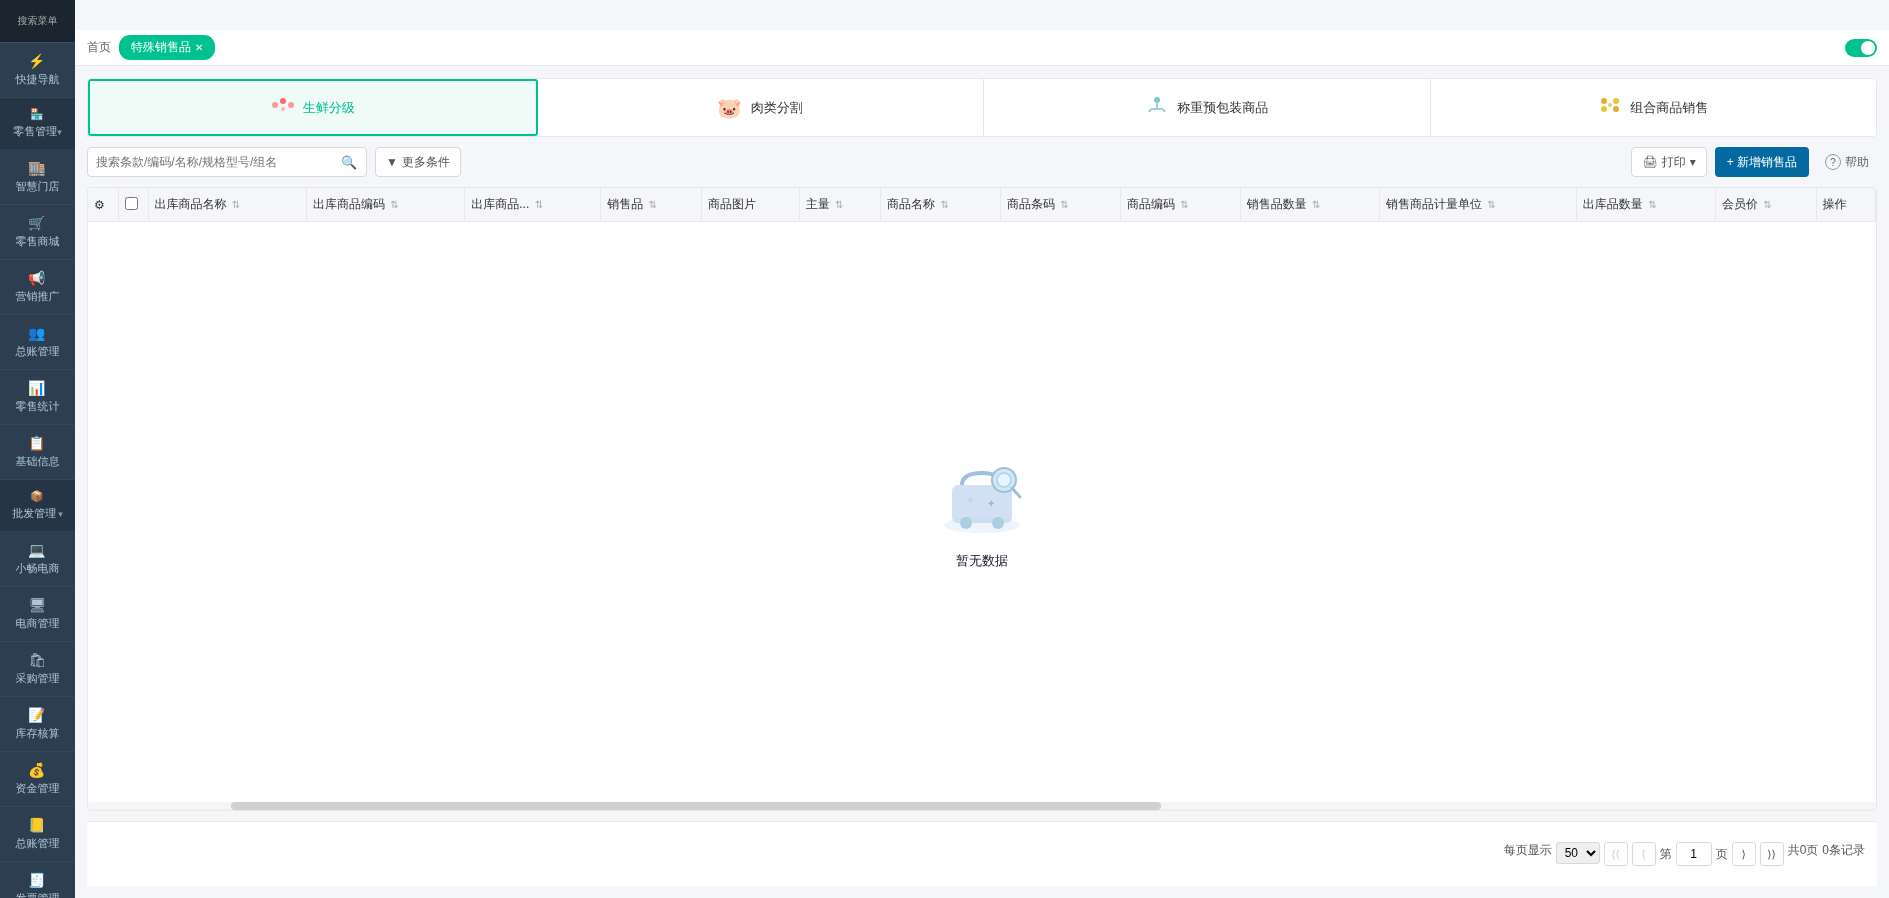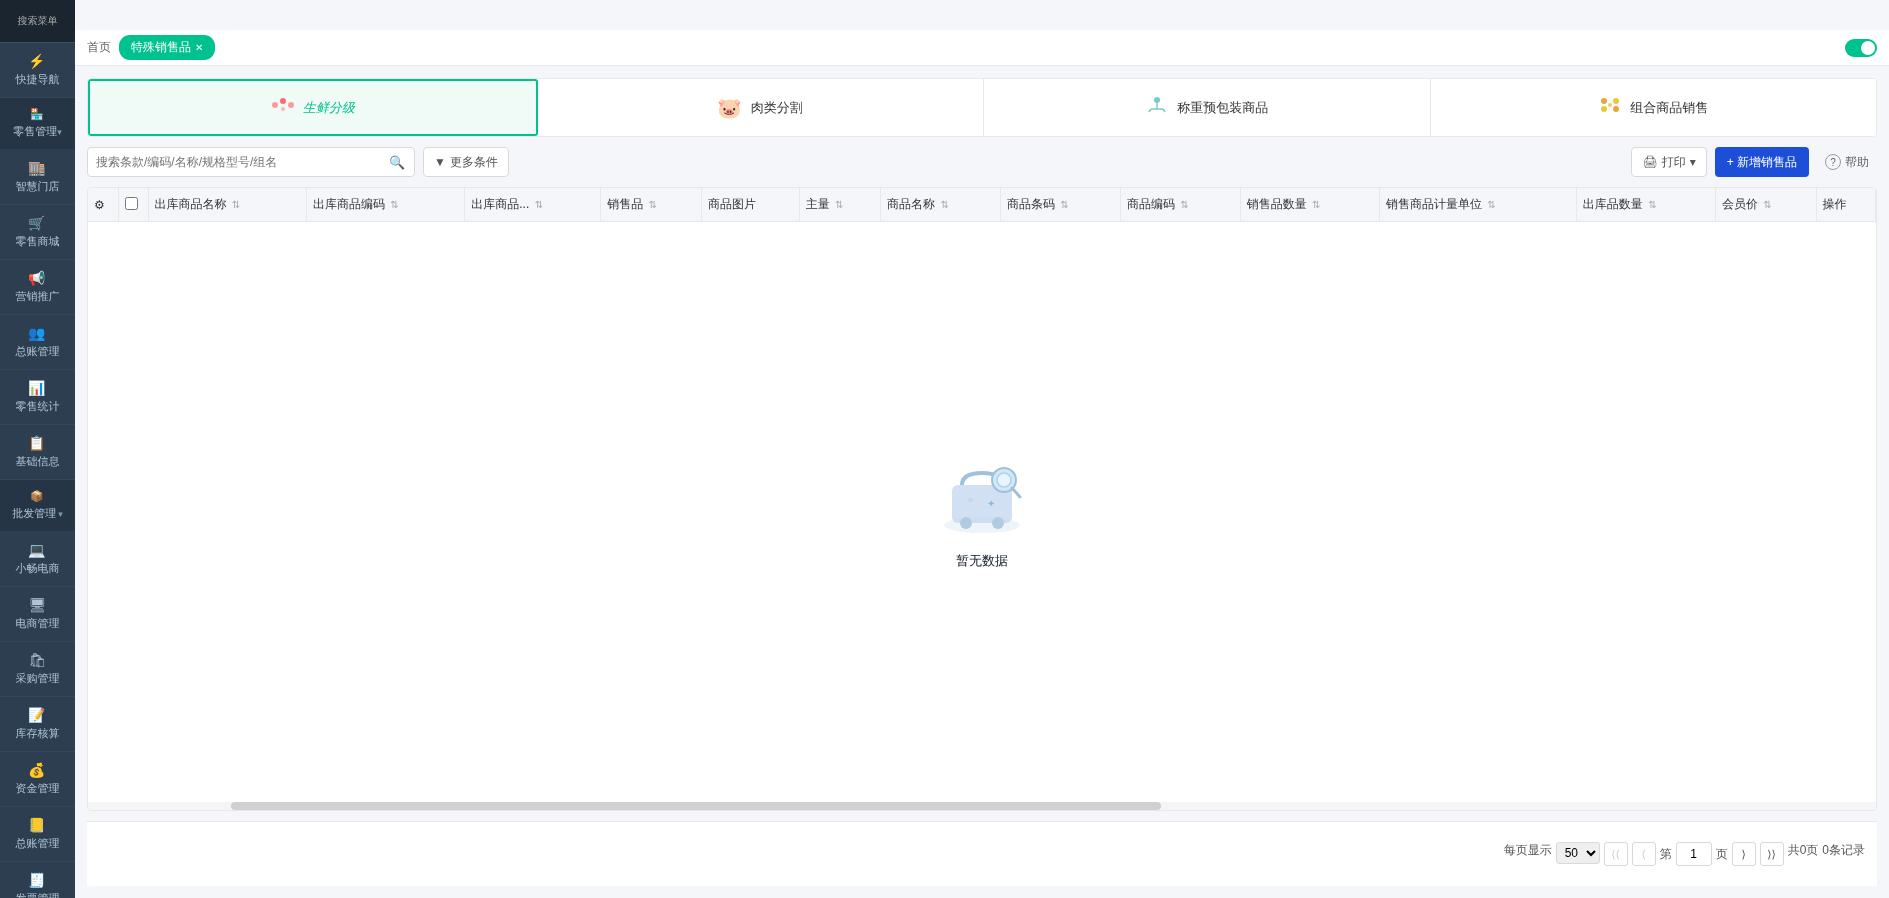--- a/index.html
+++ b/index.html
@@ -125,21 +125,20 @@
       cursor: pointer;
       border-right: 1px solid #e8e8e8;
       transition: background 0.2s;
       background: #fff;
     }
     .func-tab:last-child { border-right: none; }
     .func-tab.active {
       background: #f0faf7;
       border: 2px solid #00c28e;
       border-radius: 3px;
-      font-style: italic;
     }
     .func-tab-icon { font-size: 20px; }
     .func-tab-label { font-size: 13px; color: #333; font-weight: 500; }
     .func-tab.active .func-tab-label { color: #00c28e; }
 
     
     .toolbar {
       display: flex;
       align-items: center;
       gap: 8px;
@@ -147,21 +146,21 @@
     }
     .search-box {
       display: flex;
       align-items: center;
       border: 1px solid #d9d9d9;
       border-radius: 4px;
       padding: 0 8px;
       height: 30px;
       background: #fff;
       gap: 4px;
-      width: 328px;
+      width: 280px;
     }
     .search-box input {
       border: none;
       outline: none;
       font-size: 12px;
       width: 100%;
       color: #999;
     }
     .search-icon { color: #999; font-size: 13px; cursor: pointer; }
     .filter-btn {
@@ -190,21 +189,21 @@
       cursor: pointer;
       font-size: 12px;
       color: #555;
     }
     .add-btn {
       display: flex;
       align-items: center;
       gap: 4px;
       padding: 0 12px;
       height: 30px;
-      background: #1d4ed8;
+      background: #0369a1;
       color: #fff;
       border: none;
       border-radius: 4px;
       cursor: pointer;
       font-size: 12px;
     }
     .help-btn {
       display: flex;
       align-items: center;
       gap: 4px;

